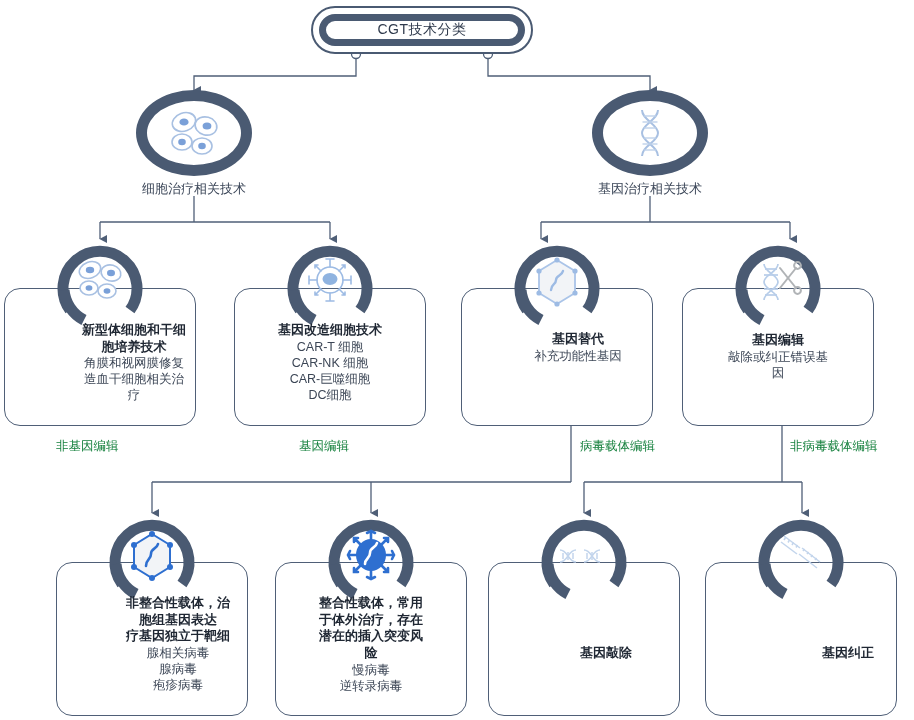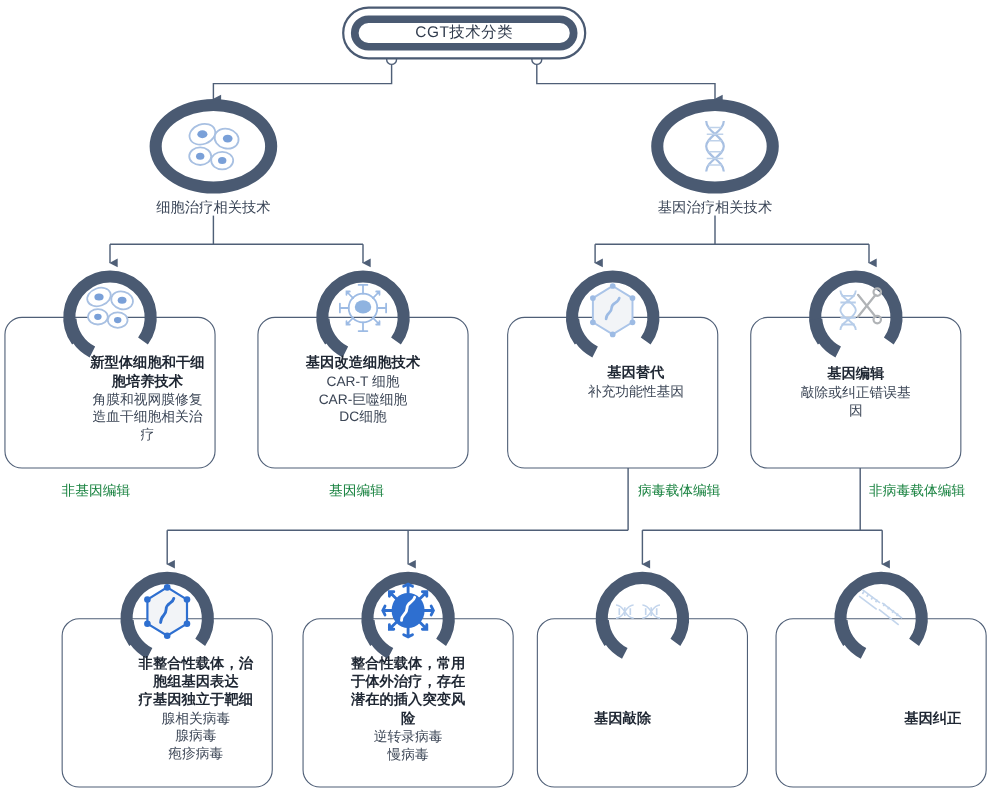--- a/index.html
+++ b/index.html
@@ -192,20 +192,21 @@
           <path d="M37,35 L43,41 M43,38 L43,41 L40,41"></path>
           <path d="M19,35 L13,41 M16,41 L13,41 L13,38"></path>
         </g>
       </g>
       <ellipse cx="28" cy="25" rx="7.5" ry="6" fill="#8fb3e0"></ellipse>
     </svg>
   </div>
   <div class="card-txt" style="left:234px;top:322px;width:192px;">
     <div class="ttl">基因改造细胞技术</div>
     <div class="sub">CAR-T 细胞</div>
+    <div class="sub">CAR-NK 细胞</div>
     <div class="sub">CAR-巨噬细胞</div>
     <div class="sub">DC细胞</div>
   </div>
   <div class="elabel" style="left:299px;top:438px;">基因编辑</div>
 
   <div class="card" style="left:461px;top:288px;width:192px;height:138px;"></div>
   <div class="badge" style="left:511px;top:240px;">
     <svg class="ring" viewBox="0 0 92 92">
       <path d="M16,70 A37,37 0 1,1 76,70" fill="none" stroke="#4a5a72" stroke-width="11"></path>
       <path d="M10,50 A37,37 0 0,0 30,80" fill="none" stroke="#4a5a72" stroke-width="11"></path>
@@ -306,22 +307,22 @@
       </g>
       <ellipse cx="28" cy="27" rx="15" ry="16" fill="#2e6fd0"></ellipse>
       <path d="M22,36 C22,30 27,31 27,25 C27,19 33,20 34,15" fill="none" stroke="#ffffff" stroke-width="2.6" stroke-linecap="round"></path>
     </svg>
   </div>
   <div class="card-txt" style="left:275px;top:595px;width:192px;">
     <div class="ttl">整合性载体，常用</div>
     <div class="ttl">于体外治疗，存在</div>
     <div class="ttl">潜在的插入突变风</div>
     <div class="ttl">险</div>
+    <div class="sub">慢病毒</div>
     <div class="sub">逆转录病毒</div>
-    <div class="sub">慢病毒</div>
   </div>
 
   <div class="card" style="left:488px;top:562px;width:192px;height:154px;"></div>
   <div class="badge" style="left:538px;top:514px;">
     <svg class="ring" viewBox="0 0 92 92">
       <path d="M16,70 A37,37 0 1,1 76,70" fill="none" stroke="#4a5a72" stroke-width="11"></path>
       <path d="M10,50 A37,37 0 0,0 30,80" fill="none" stroke="#4a5a72" stroke-width="11"></path>
     </svg>
     <svg class="glyph" viewBox="0 0 56 56">
       <g stroke="#c3d5ec" stroke-width="1.5" fill="none">
@@ -331,21 +332,21 @@
           <line x1="12" y1="24" x2="12" y2="32"></line>
         <line x1="17" y1="25" x2="17" y2="31"></line>
         <path d="M28,22 C36,22 36,34 44,34"></path>
           <path d="M28,34 C36,34 36,22 44,22"></path>
         <line x1="31" y1="25" x2="31" y2="31"></line>
           <line x1="36" y1="24" x2="36" y2="32"></line>
         <line x1="41" y1="25" x2="41" y2="31"></line>
       </g>
     </svg>
   </div>
-  <div class="card-txt" style="left:460px;top:645px;width:212px;">
+  <div class="card-txt" style="left:500px;top:645px;width:212px;">
     <div class="ttl">基因敲除</div>
   </div>
 
   <div class="card" style="left:705px;top:562px;width:192px;height:154px;"></div>
   <div class="badge" style="left:755px;top:514px;">
     <svg class="ring" viewBox="0 0 92 92">
       <path d="M16,70 A37,37 0 1,1 76,70" fill="none" stroke="#4a5a72" stroke-width="11"></path>
       <path d="M10,50 A37,37 0 0,0 30,80" fill="none" stroke="#4a5a72" stroke-width="11"></path>
     </svg>
     <svg class="glyph" viewBox="0 0 56 56">

